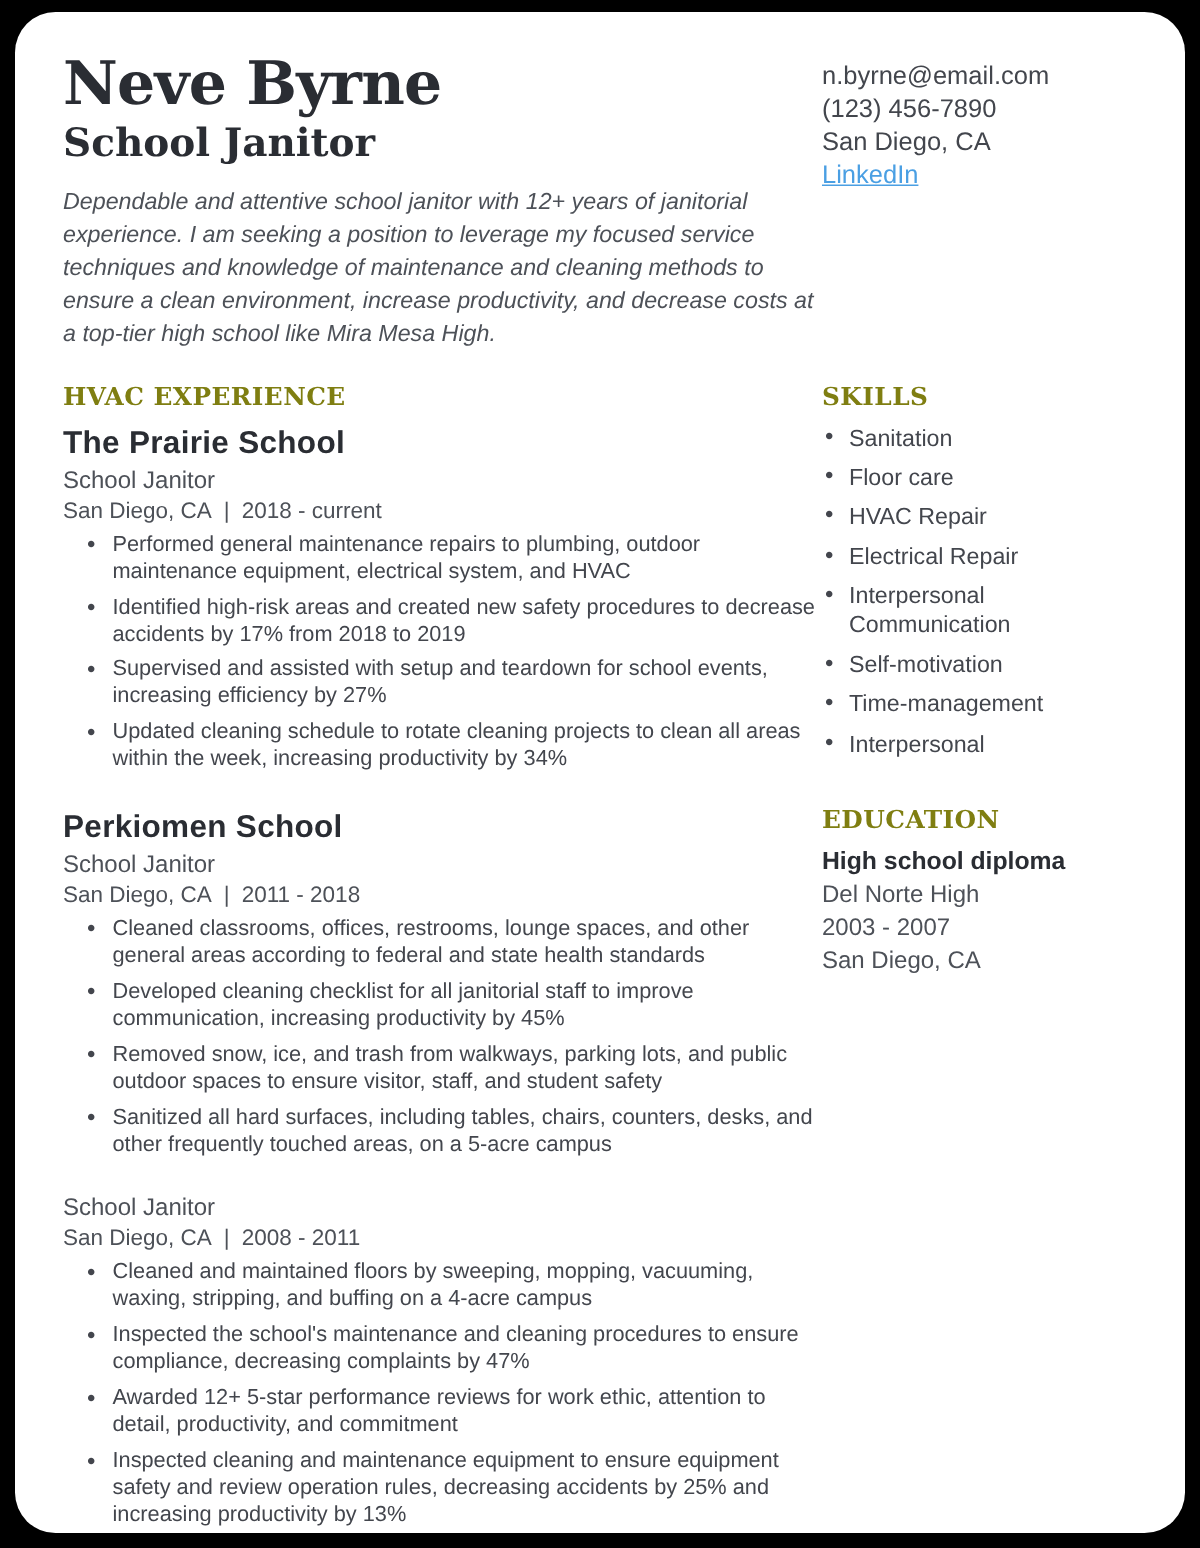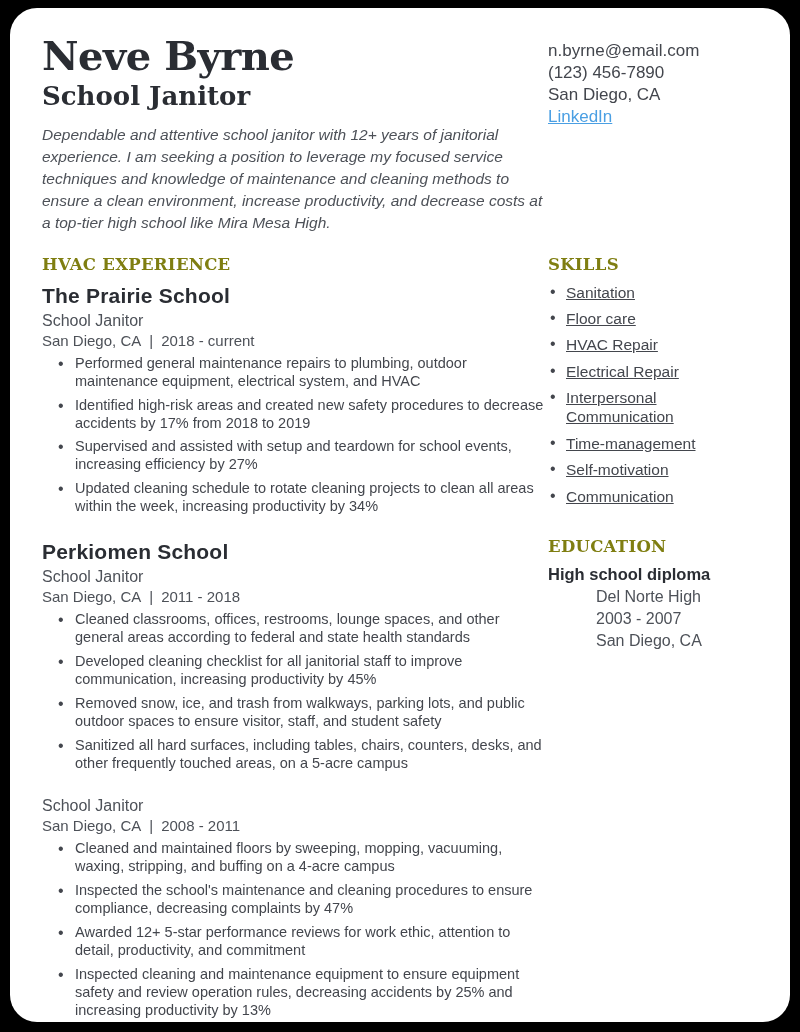--- a/index.html
+++ b/index.html
@@ -118,21 +118,20 @@
   }
   
   ul.skills{list-style:none;margin-top:9px;}
   ul.skills li{
     position:relative;
     padding-left:18px;
     font-size:15.5px;
     line-height:1.25;
     color:var(--body);
     margin-bottom:7px;
-    text-decoration:underline;
   }
   ul.skills li::before{
     content:"\2022";
     position:absolute;
     left:2px;
     top:-1px;
     font-size:16px;
     color:var(--body);
   }
   
@@ -140,21 +139,20 @@
   .edu-degree{
     margin-top:9px;
     font-size:16.5px;
     font-weight:bold;
     color:var(--heading);
   }
   .edu-line{
     margin-top:4px;
     font-size:16px;
     color:var(--muted);
-    margin-left:48px;
   }
 </style>
 </head>
 <body>
 
 <div class="page">
 
   <header class="header">
     <div class="header-left">
       <h1 class="person-name">Neve Byrne</h1>
@@ -217,23 +215,23 @@
     </div>
 
     <div class="col-right">
       <h3 class="section-title">SKILLS</h3>
       <ul class="skills">
         <li>Sanitation</li>
         <li>Floor care</li>
         <li>HVAC Repair</li>
         <li>Electrical Repair</li>
         <li>Interpersonal Communication</li>
+        <li>Self-motivation</li>
         <li>Time-management</li>
-        <li>Self-motivation</li>
-        <li>Communication</li>
+        <li>Interpersonal</li>
       </ul>
 
       <div class="education-block">
         <h3 class="section-title">EDUCATION</h3>
         <div class="edu-degree">High school diploma</div>
         <div class="edu-line">Del Norte High</div>
         <div class="edu-line">2003 - 2007</div>
         <div class="edu-line">San Diego, CA</div>
       </div>
     </div>

